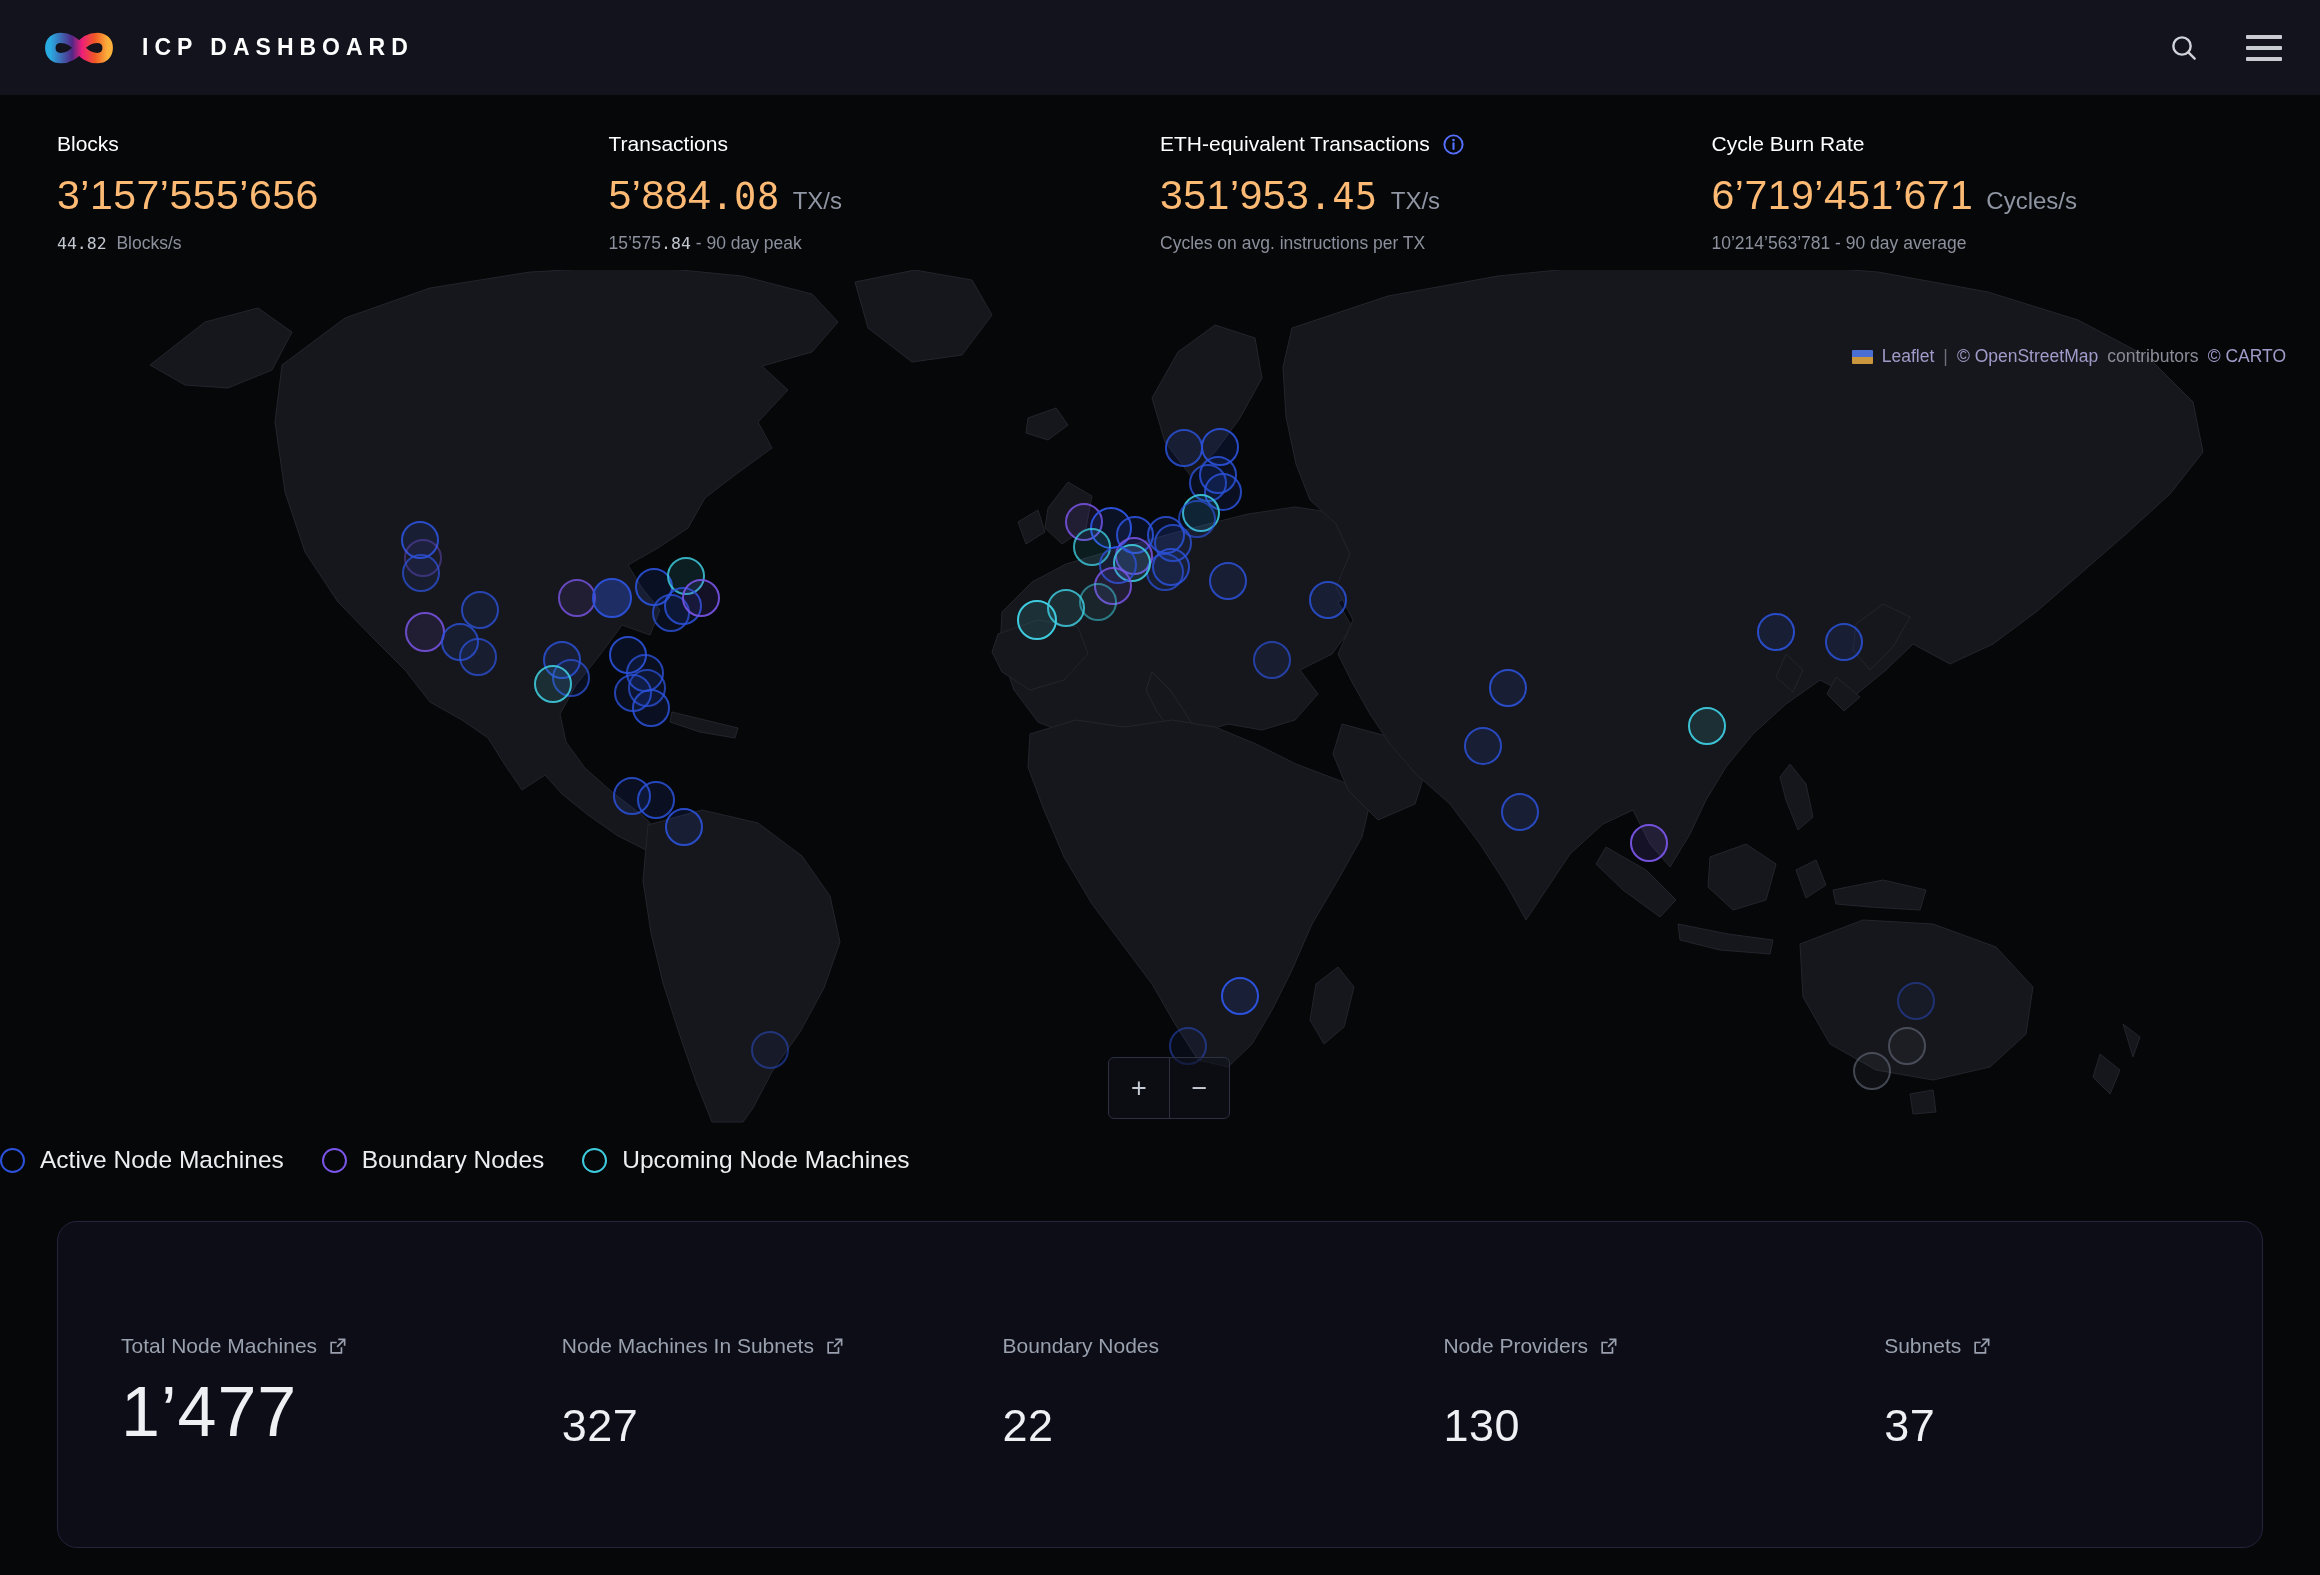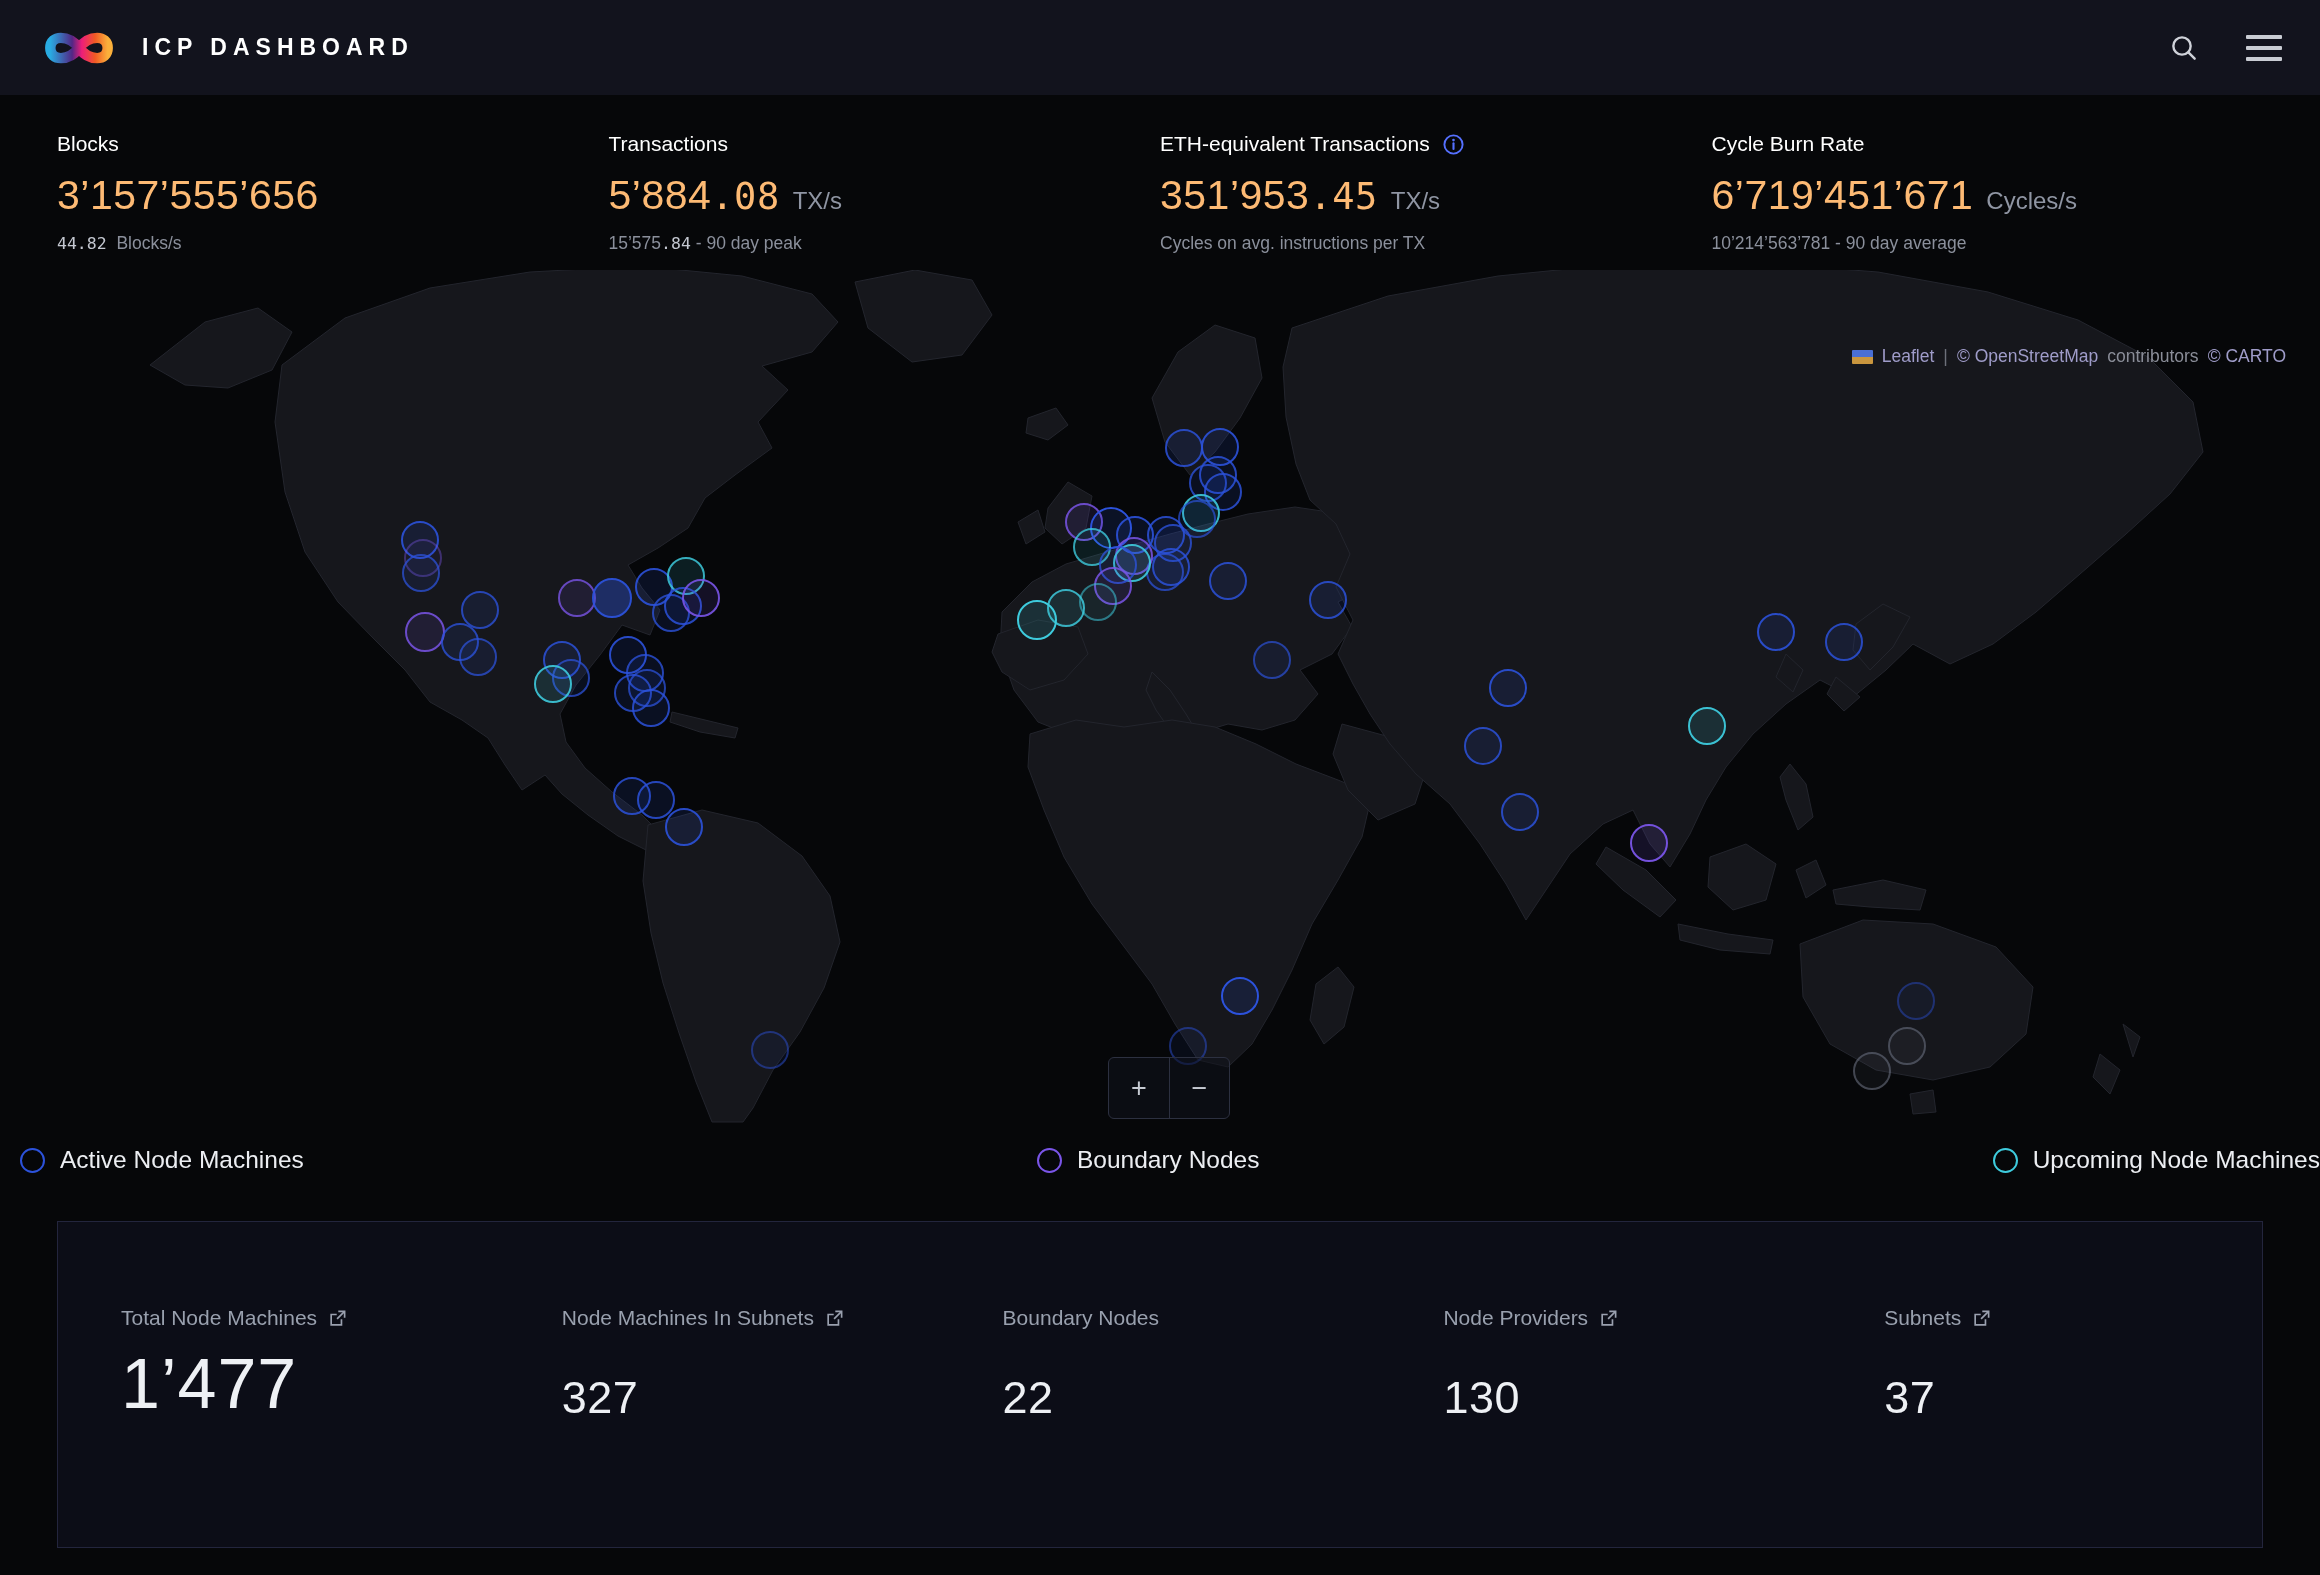--- a/index.html
+++ b/index.html
@@ -42,29 +42,29 @@
         background:linear-gradient(#4a6fd4 50%,#c9963e 50%);}
   .zoomctl{position:absolute;left:1108px;top:787px;display:flex;
            border:1px solid #2c3040;border-radius:6px;overflow:hidden;
            background:rgba(16,18,28,.55);}
   .zoombtn{width:60px;height:60px;display:flex;align-items:center;justify-content:center;
            font-size:27px;color:#c6cad2;background:transparent;border:0;cursor:pointer;
            font-family:"Liberation Sans",sans-serif;}
   .zoombtn + .zoombtn{border-left:1px solid #2c3040;}
 
   
-  .legend{position:absolute;top:1146px;left:0;right:0;display:flex;justify-content:space-between;
-          align-items:center;gap:38px;padding-left:20px;}
+  .legend{position:absolute;top:1146px;left:0;right:0;display:flex;justify-content:flex-start;
+          align-items:center;gap:38px;}
   .legend-item{display:flex;align-items:center;gap:15px;font-size:24.5px;color:#eceef2;}
   .legend-dot{width:25px;height:25px;border-radius:50%;border:2.5px solid;box-sizing:border-box;}
 
   
   .summary{position:absolute;left:57px;top:1221px;width:2206px;height:327px;
-           background:#0c0d17;border:1px solid #23253d;border-radius:0;box-sizing:border-box;
-           display:grid;grid-template-columns:repeat(5,1fr);padding-top:84px;}
+           background:#0c0d17;border:1px solid #23253d;border-radius:20px;box-sizing:border-box;
+           display:grid;grid-template-columns:repeat(5,1fr);padding-top:112px;}
   .sum-col{padding-left:63px;}
   .sum-label-row{display:flex;align-items:center;gap:11px;font-size:21px;color:#99a0ae;}
   .sum-value-wrap{height:94px;display:flex;align-items:flex-end;}
   .sum-value{font-size:45px;color:#eef0f4;letter-spacing:.5px;}
   .sum-value.large{font-size:70px;font-weight:300;letter-spacing:1px;}
   .extlink{flex:0 0 auto;}
 </style>
 </head>
 <body>
 

